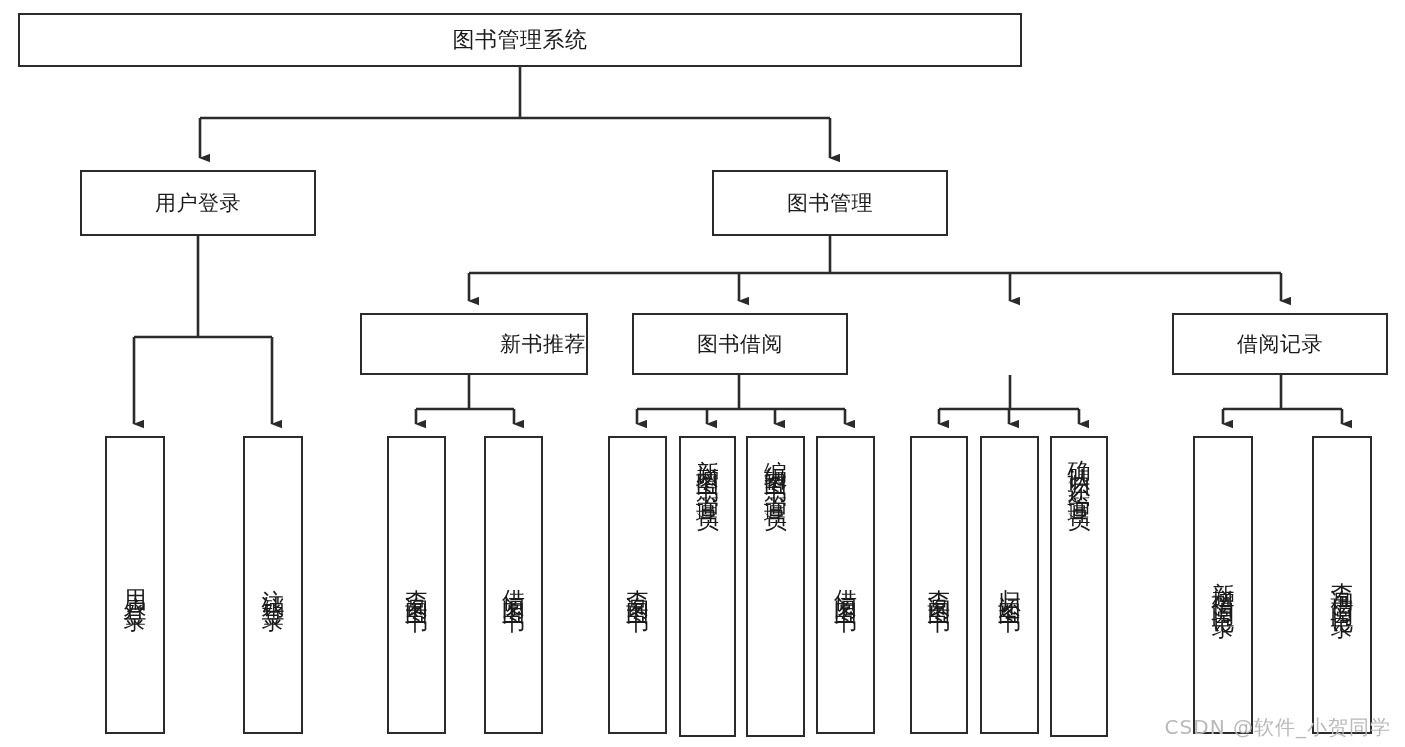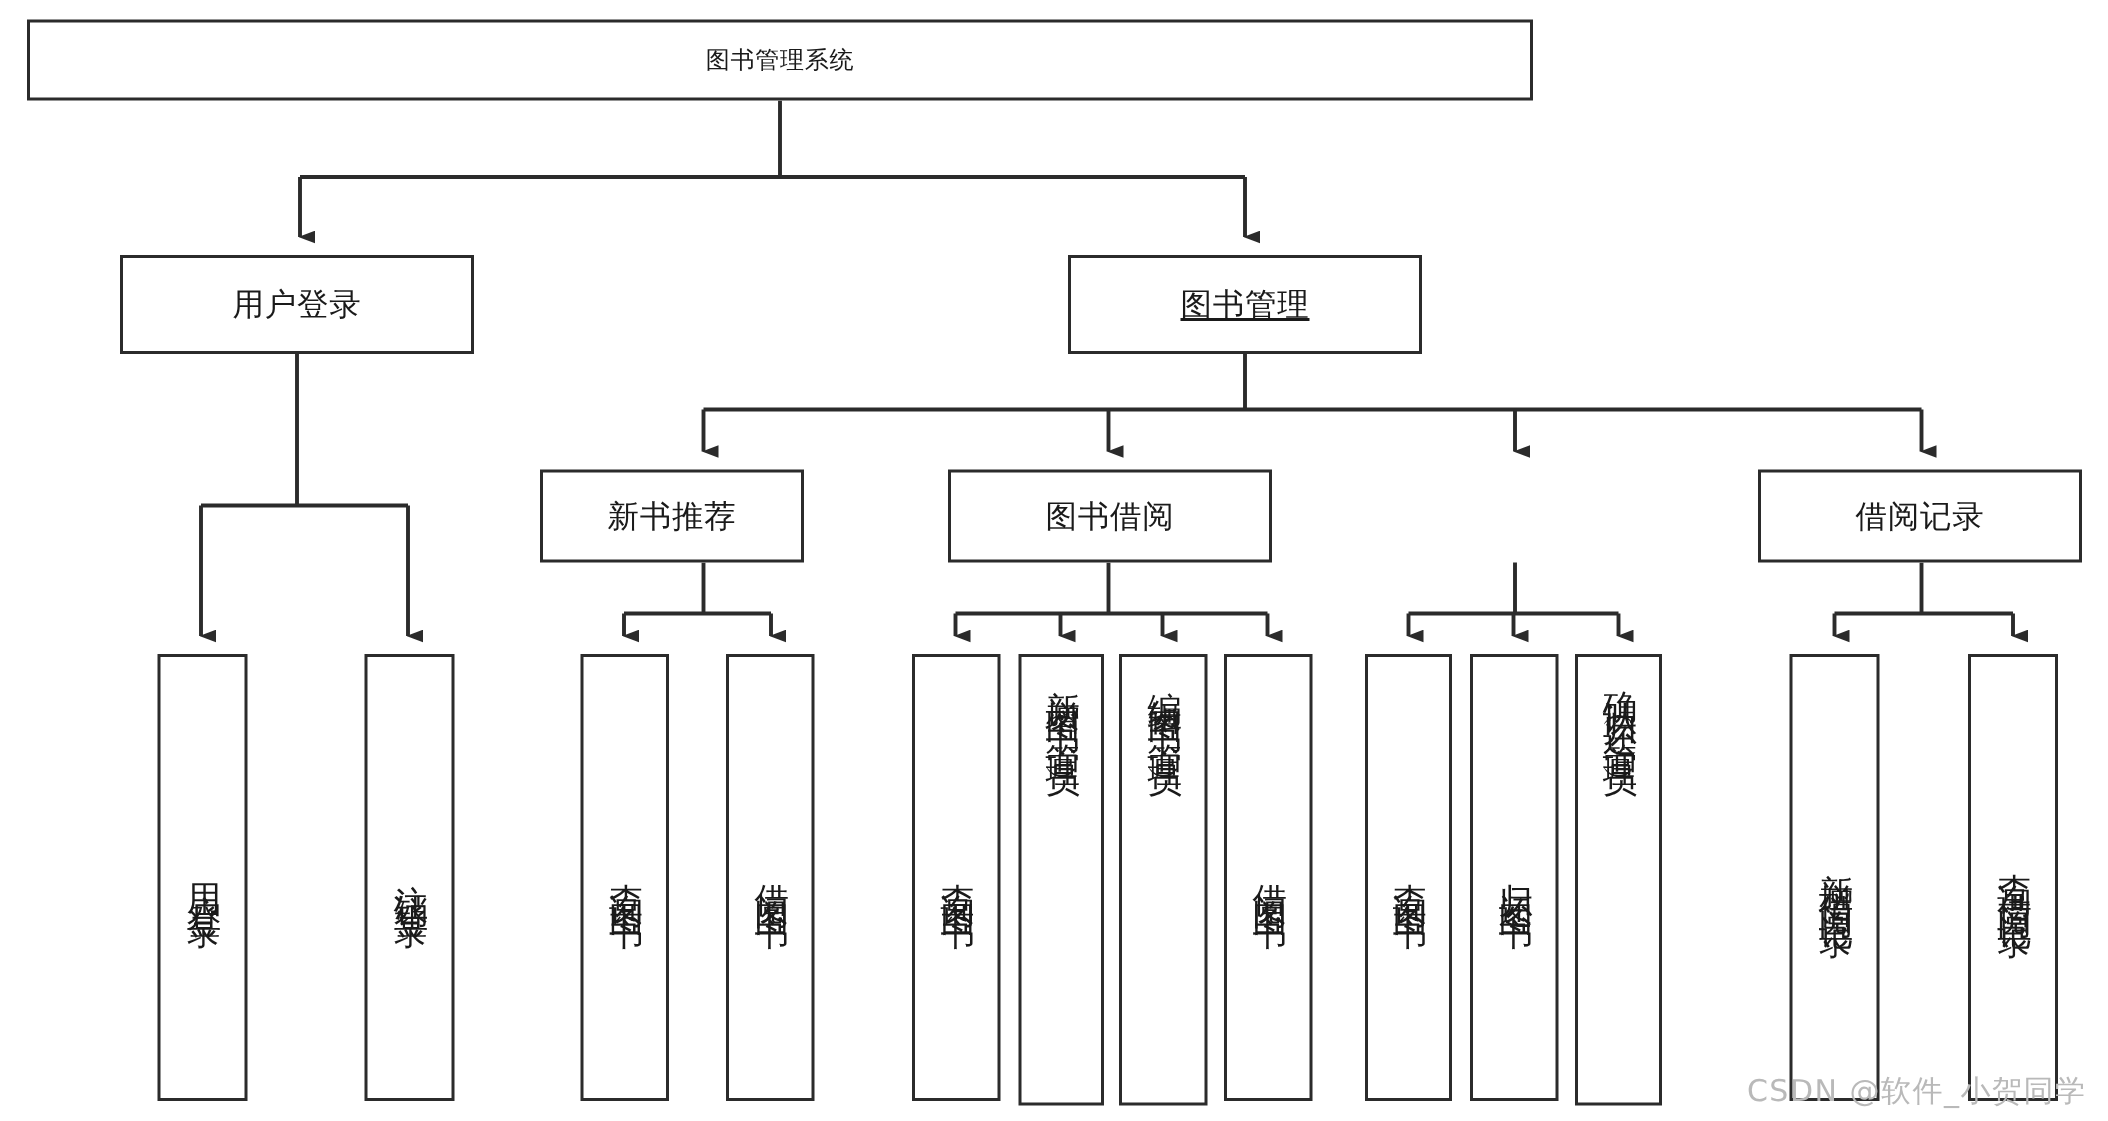--- a/index.html
+++ b/index.html
@@ -35,21 +35,21 @@
     display:block;
     text-align:center;
     line-height:1.18;
     white-space:nowrap;
     letter-spacing:0.5px;
   }
   
   .node.horiz .label{
     font-size:21px;
   }
-  .node.root .label{font-size:16px;}
+  .node.root .label{font-size:22px;}
   
   .node.vert{
     align-items:flex-start;
     justify-content:center;
     padding-top:0;
   }
   .node.vert .label{
     writing-mode:vertical-rl;
     text-orientation:upright;
     font-size:23px;
@@ -133,25 +133,25 @@
     </g>
   </svg>
 
   <div class="node horiz root" style="left:18px;top:13px;width:1004px;height:54px;">
     <span class="label">图书管理系统</span>
   </div>
 
   <div class="node horiz" style="left:80px;top:170px;width:236px;height:66px;">
     <span class="label">用户登录</span>
   </div>
-  <div class="node horiz" style="left:712px;top:170px;width:236px;height:66px;text-decoration:underline;">
+  <div class="node horiz" style="left:712px;top:170px;width:236px;height:66px;">
     <span class="label">图书管理</span>
   </div>
 
-  <div class="node horiz" style="left:360px;top:313px;width:176px;height:62px;">
+  <div class="node horiz" style="left:360px;top:313px;width:228px;height:62px;justify-content:flex-end;">
     <span class="label">新书推荐</span>
   </div>
   <div class="node horiz" style="left:632px;top:313px;width:216px;height:62px;">
     <span class="label">图书借阅</span>
   </div>
   <div class="node horiz" style="left:1172px;top:313px;width:216px;height:62px;">
     <span class="label">借阅记录</span>
   </div>
 
   <div class="node vert center-text" style="left:105px;top:436px;width:60px;height:298px;">

